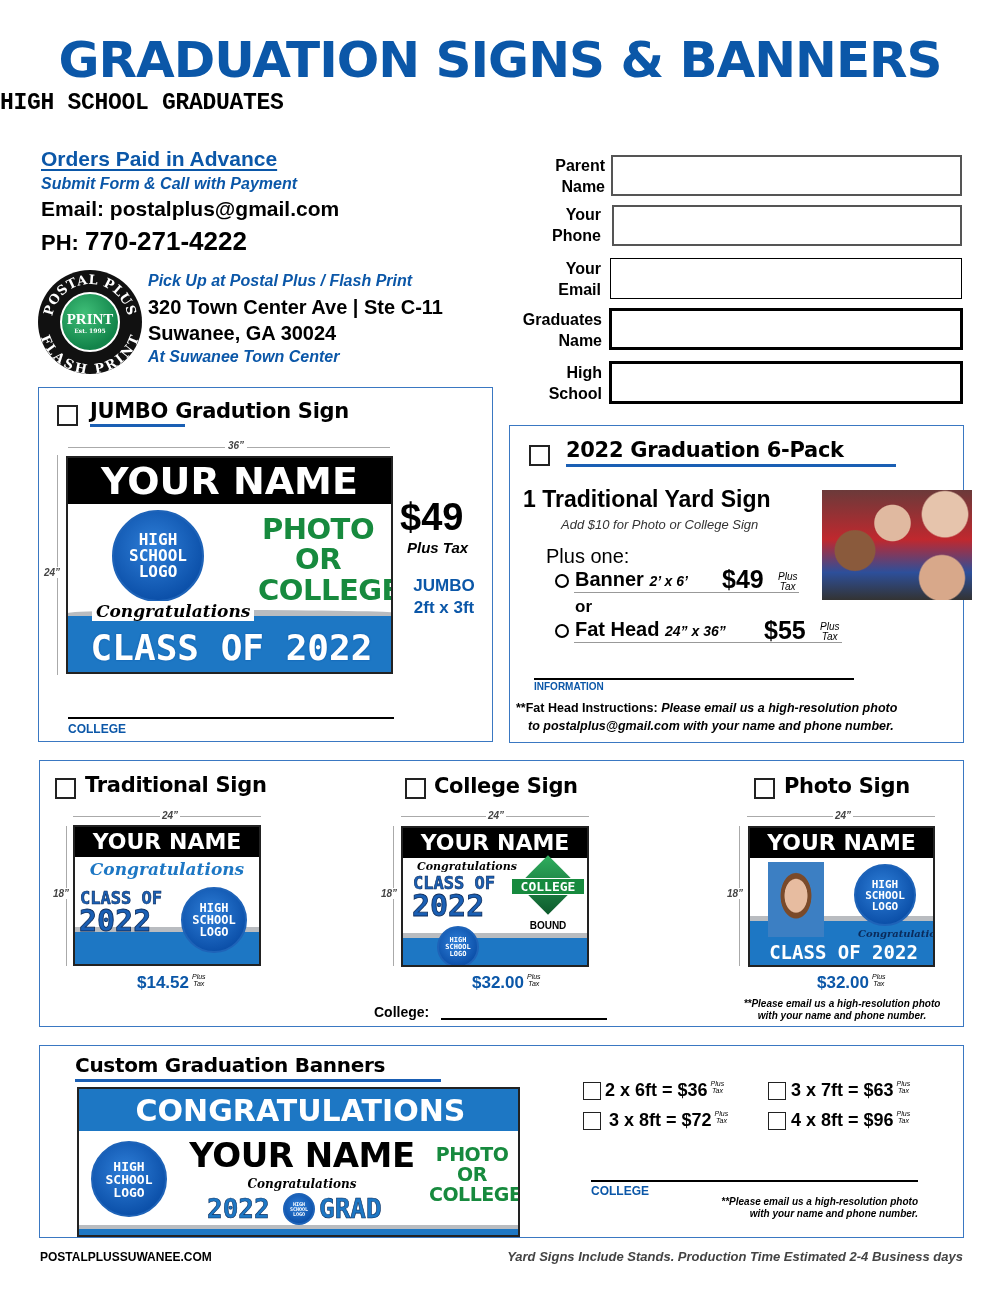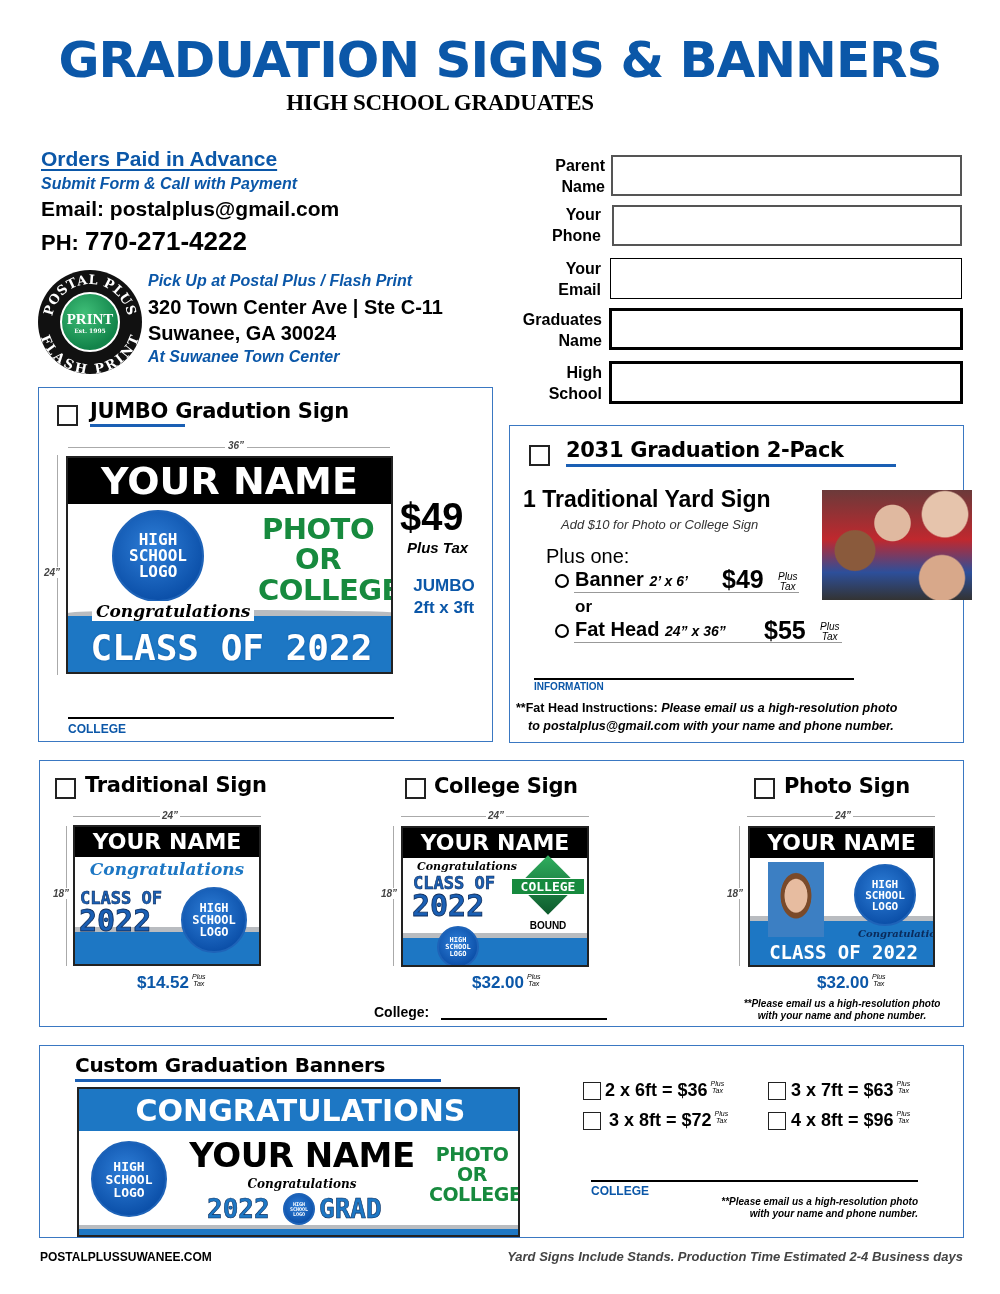--- a/index.html
+++ b/index.html
@@ -2,21 +2,21 @@
 <html><head>
 <meta charset="utf-8">
 <style>
   * { box-sizing: border-box; margin: 0; padding: 0; }
   html, body { width: 1000px; height: 1294px; background: #fff; overflow: hidden; }
   body { position: relative; font-family: "Liberation Sans", "DejaVu Sans", sans-serif; color: #000; }
   .abs { position: absolute; }
 
   
   .main-title { left: 0; width: 1000px; top: 28px; text-align: center; font-family: "DejaVu Sans", sans-serif; font-weight: bold; font-size: 50px; color: #0b57a8; letter-spacing: -1px; line-height: 64px; }
-  .sub-title { left: 0; width: 880px; top: 88px; text-align: center; font-family: Liberation Serif, serif; font-weight: bold; font-size: 23px; line-height: 30px; letter-spacing: -0.3px; }
+  .sub-title { left: 0; width: 880px; top: 88px; text-align: left; font-family: Liberation Mono, monospace; font-weight: bold; font-size: 23px; line-height: 30px; letter-spacing: -0.3px; }
 
   
   .orders { left: 41px; top: 147px; font-weight: bold; font-size: 21px; color: #0b57a8; text-decoration: underline; text-decoration-thickness: 2px; text-underline-offset: 3px; }
   .submit { left: 41px; top: 175px; font-style: italic; font-weight: bold; font-size: 16px; color: #0b57a8; }
   .email-line { left: 41px; top: 197px; font-weight: bold; font-size: 21px; }
   .phone-line { left: 41px; top: 226px; font-weight: bold; font-size: 22px; }
   .phone-line .num { font-size: 26px; }
   .logo { left: 38px; top: 270px; width: 104px; height: 104px; border-radius: 50%; background: #111; }
   .logo .ring-text { position: absolute; left: 0; top: 0; width: 104px; height: 104px; }
   .logo .inner { position: absolute; left: 22px; top: 22px; width: 60px; height: 60px; border-radius: 50%; background: radial-gradient(circle at 40% 35%, #3fbf78, #12844a 70%); border: 2px solid #fff; display: flex; flex-direction: column; align-items: center; justify-content: center; color: #fff; }
@@ -165,21 +165,21 @@
 <div class="abs" style="left:400px; top:496px; font-weight:bold; font-size:38px;">$49</div>
 <div class="abs" style="left:407px; top:539px; font-style:italic; font-weight:bold; font-size:15px;">Plus Tax</div>
 <div class="abs blue-label" style="left:404px; top:576px; font-size:17px; width:80px; text-align:center;">JUMBO</div>
 <div class="abs blue-label" style="left:400px; top:598px; font-size:17px; width:88px; text-align:center;">2ft x 3ft</div>
 
 <div class="abs black-line" style="left:68px; top:717px; width:326px; height:1.5px;"></div>
 <div class="abs blue-label" style="left:68px; top:722px; font-size:12px;">COLLEGE</div>
 
 <div class="abs section" style="left:509px; top:425px; width:455px; height:318px;"></div>
 <div class="abs checkbox" style="left:529px; top:445px;"></div>
-<div class="abs heading" style="left:566px; top:438px;">2031 Graduation 2-Pack</div>
+<div class="abs heading" style="left:566px; top:438px;">2022 Graduation 6-Pack</div>
 <div class="abs blue-rule" style="left:566px; top:464px; width:330px;"></div>
 
 <div class="abs" style="left:523px; top:486px; font-weight:bold; font-size:23px;">1 Traditional Yard Sign</div>
 <div class="abs" style="left:561px; top:517px; font-style:italic; font-size:13px; color:#333;">Add $10 for Photo or College Sign</div>
 <div class="abs" style="left:546px; top:545px; font-weight:normal; font-size:20px;">Plus one:</div>
 
 <div class="abs radio" style="left:555px; top:574px;"></div>
 <div class="abs" style="left:575px; top:568px; font-weight:bold; font-size:20px; white-space:nowrap;">
   <span>Banner</span>
   <span style="font-size:14px; font-style:italic; font-family:'Liberation Sans Narrow','Liberation Sans',sans-serif;">2’ x 6’</span>

